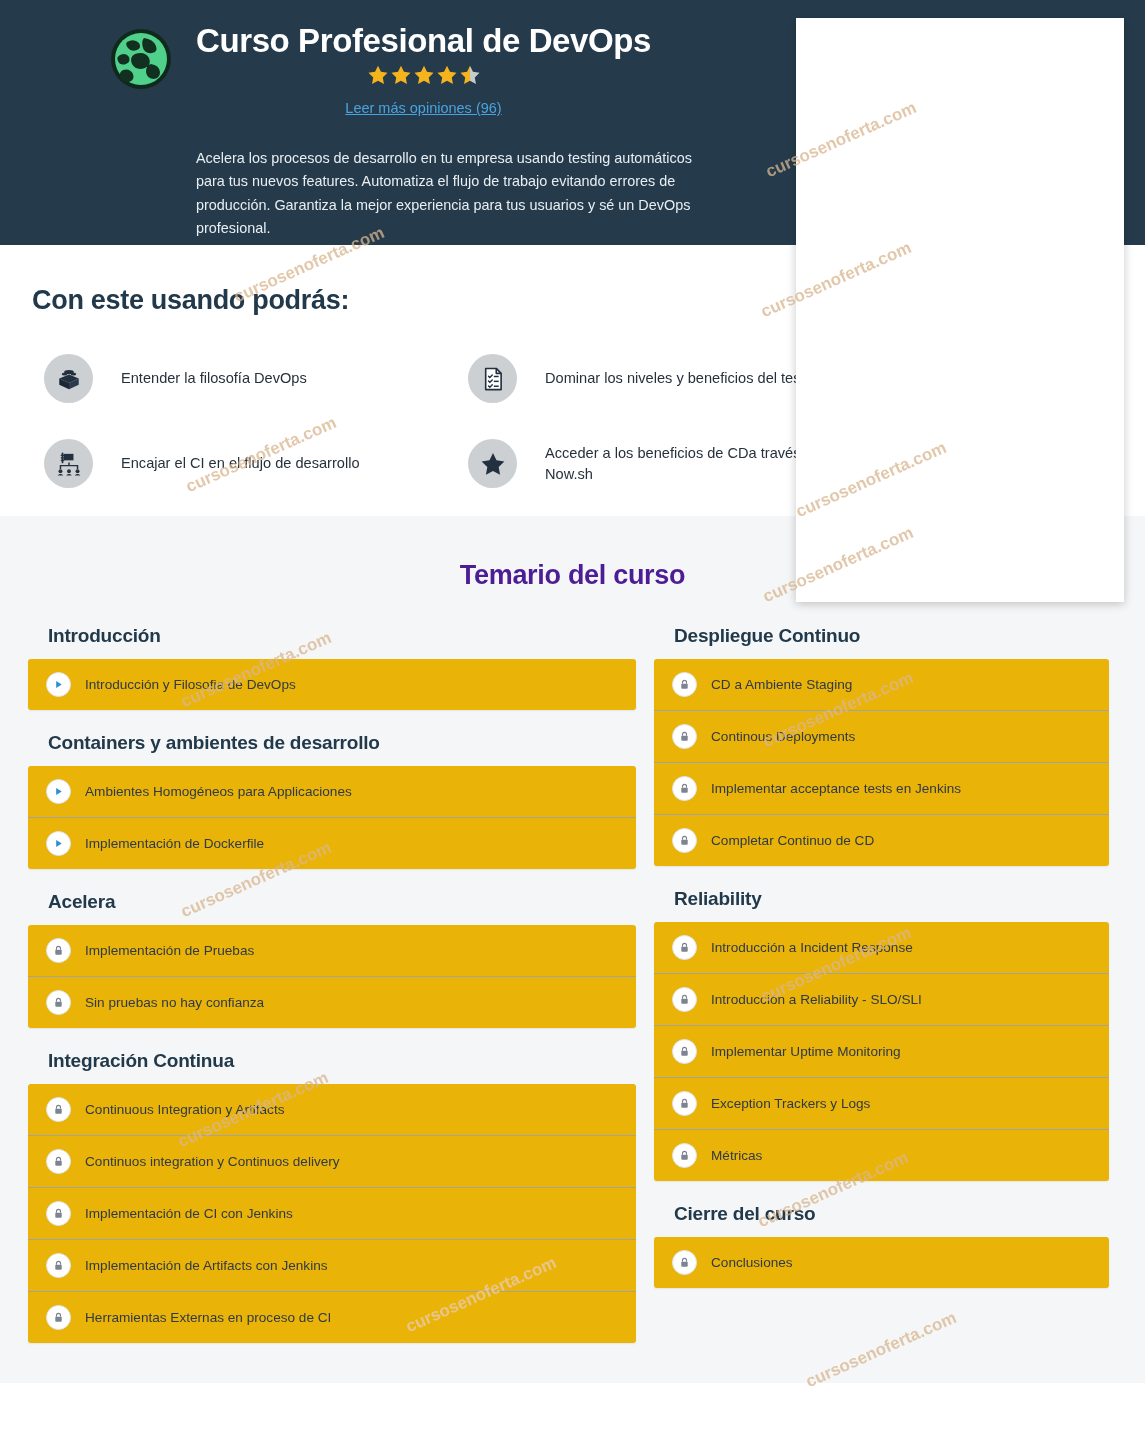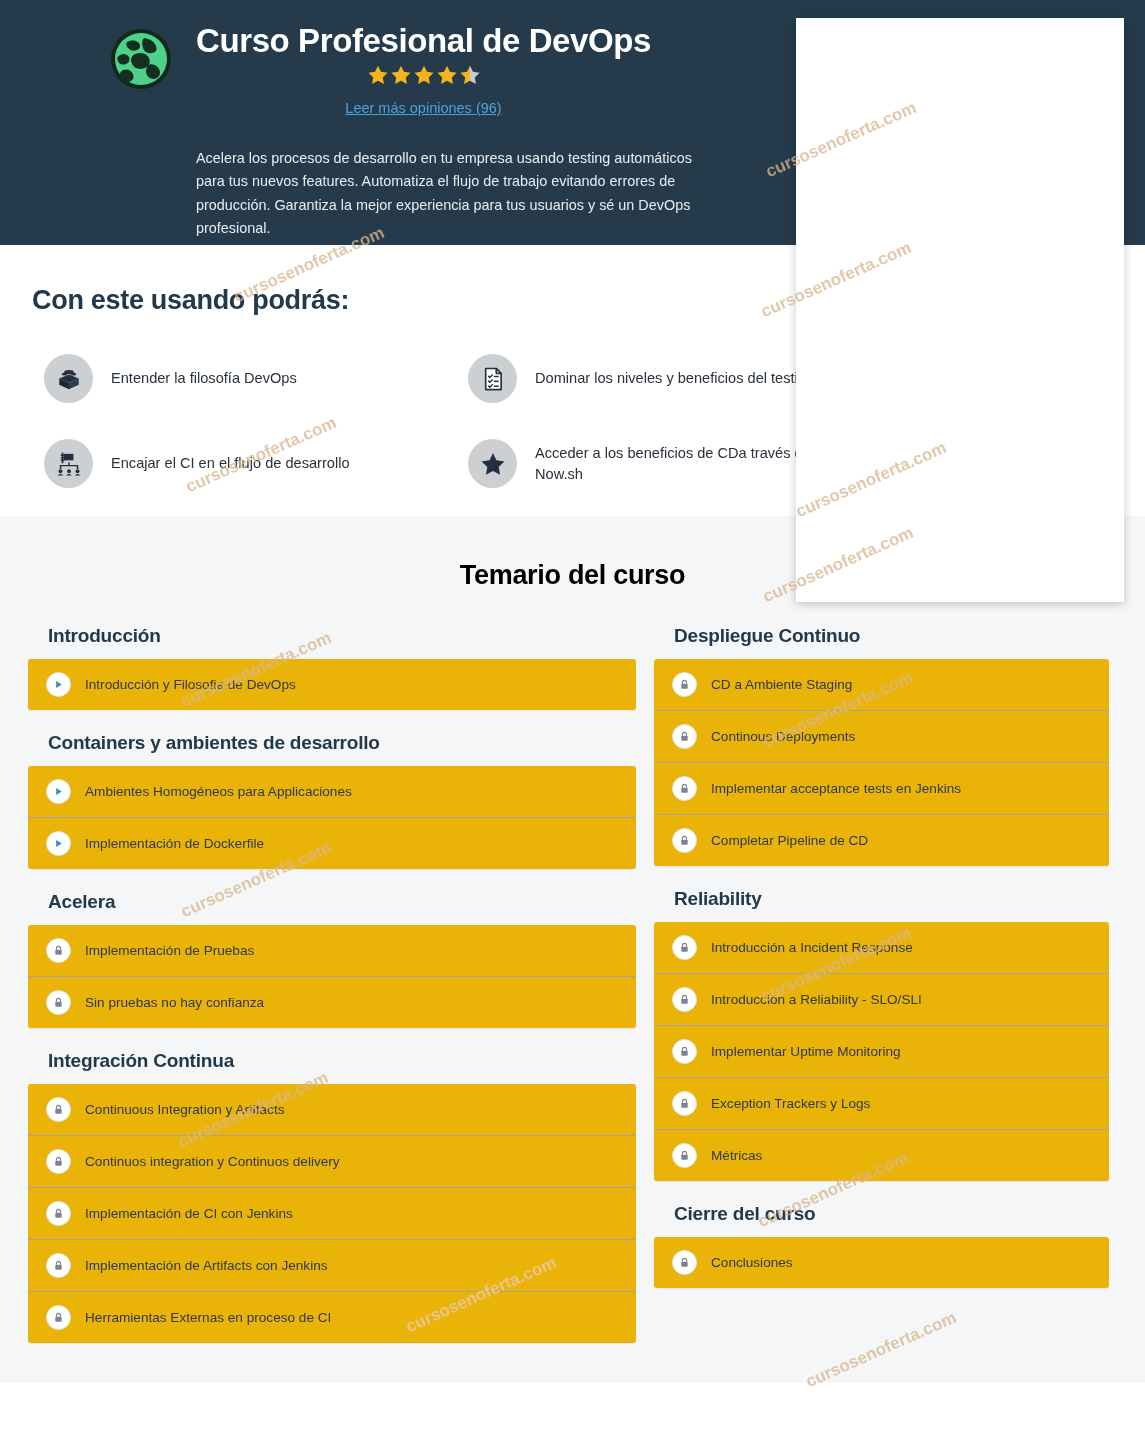--- a/index.html
+++ b/index.html
@@ -72,21 +72,21 @@
   .benefit-grid{
     margin-top:38px;
     display:grid;
     grid-template-columns:424px 1fr;
     row-gap:36px;
     padding-left:44px;
   }
   .benefit{
     display:flex;
     align-items:center;
-    gap:18px;
+    gap:28px;
   }
   .bicon{
     width:49px;height:49px;flex:0 0 49px;
     border-radius:50%;
     background:#cdd0d2;
     display:flex;align-items:center;justify-content:center;
   }
   .blabel{
     font-size:14.6px;
     color:#27313c;
@@ -98,21 +98,21 @@
   .syllabus{
     background:#f5f6f7;
     padding:34px 0 40px 0;
     min-height:300px;
     position:relative;
   }
   .syllabus-title{
     text-align:center;
     font-size:27px;
     font-weight:bold;
-    color:#000000;
+    color:#4c1d95;
     margin:10px 0 34px 0;
     letter-spacing:-0.3px;
   }
   .cols{
     display:grid;
     grid-template-columns:608px 1fr;
     column-gap:18px;
     padding:0 36px 0 28px;
   }
   .mod-title{
@@ -424,21 +424,21 @@
             </span>
             <span class="ltext">Implementar acceptance tests en Jenkins</span>
           </div>
           <div class="lesson">
             <span class="licon lock">
               <svg viewBox="0 0 24 24" width="11" height="13">
                 <path d="M7.5 10.5 V7.5 a4.5 4.5 0 0 1 9 0 v3" fill="none" stroke="#7b8490" stroke-width="2.4"></path>
                 <rect x="5" y="10.2" width="14" height="11" rx="2" fill="#7b8490"></rect>
               </svg>
             </span>
-            <span class="ltext">Completar Pipeline de CD</span>
+            <span class="ltext">Completar Continuo de CD</span>
           </div>
         </div>
         <div class="mod-title">Reliability</div>
         <div class="lessons">
           <div class="lesson">
             <span class="licon lock">
               <svg viewBox="0 0 24 24" width="11" height="13">
                 <path d="M7.5 10.5 V7.5 a4.5 4.5 0 0 1 9 0 v3" fill="none" stroke="#7b8490" stroke-width="2.4"></path>
                 <rect x="5" y="10.2" width="14" height="11" rx="2" fill="#7b8490"></rect>
               </svg>

